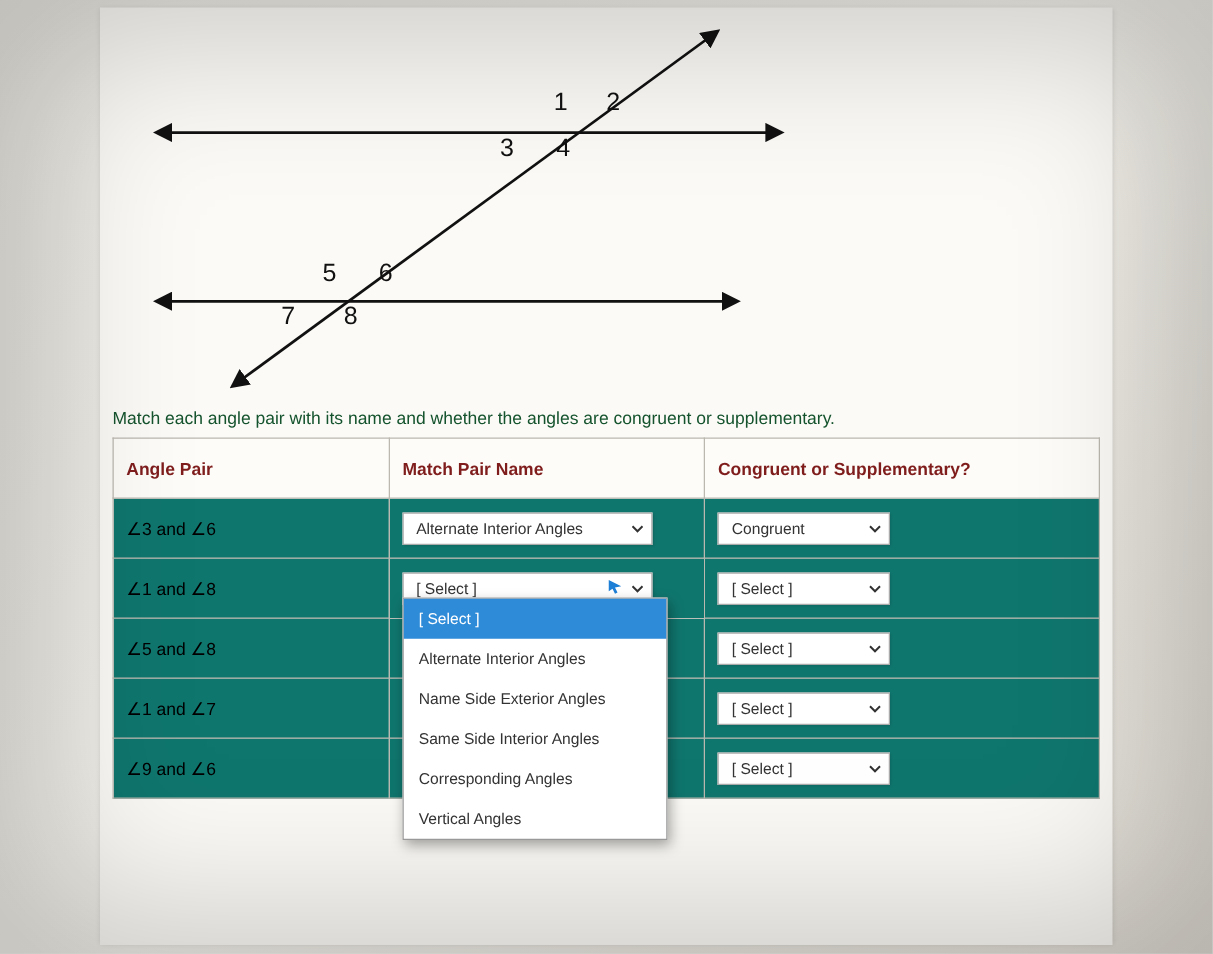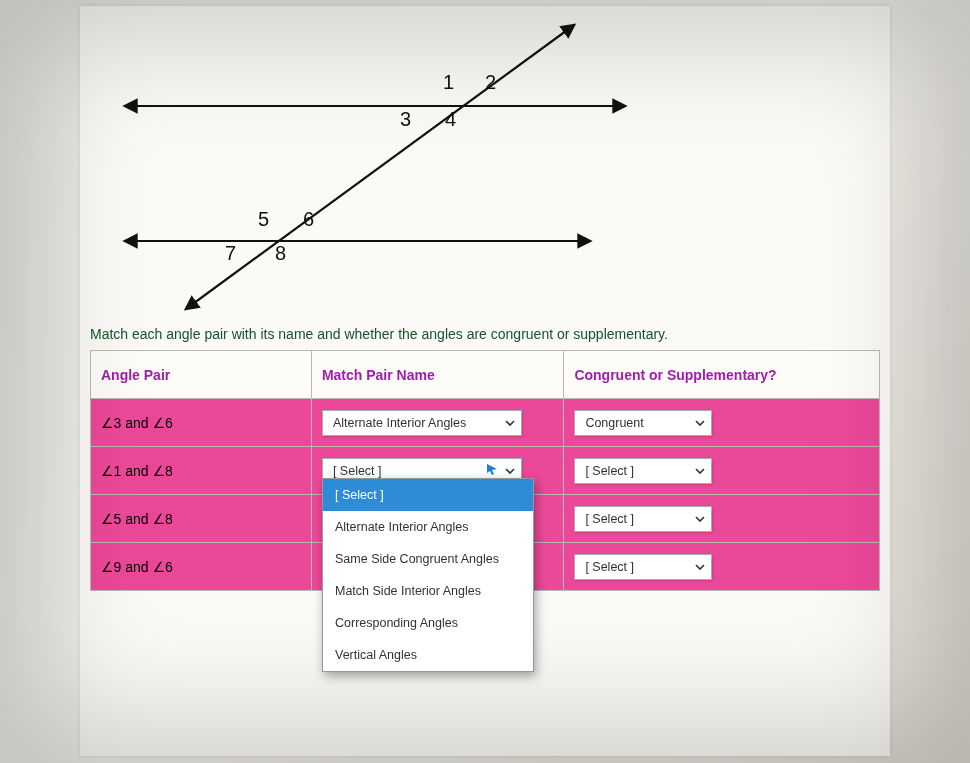--- a/index.html
+++ b/index.html
@@ -44,25 +44,25 @@
     table-layout: fixed;
     position: relative;
   }
   table.main th, table.main td {
     border: 1px solid #bbb8b0;
     padding: 8px 10px;
     text-align: left;
     font-size: 14px;
     vertical-align: middle;
     height: 48px;
-    background: #ec4899;
+    background: #0f766e;
   }
   table.main th {
     font-weight: 700;
-    color: #a21caf;
+    color: #7f1d1d;
     background: #fdfcf8;
   }
   .col-pair { width: 28%; }
   .col-name { width: 32%; }
   .col-cong { width: 40%; }
   .angle { font-size: 14px; }
   .sel {
     display: inline-flex;
     align-items: center;
     justify-content: space-between;
@@ -219,20 +219,34 @@
             <span>[ Select ]</span>
             <span class="chev">
                   <svg width="10" height="10">
                     <path d="M1 3 L5 7 L9 3" fill="none" stroke="#333" stroke-width="1.6"></path>
                   </svg>
                 </span>
           </span>
         </td>
       </tr>
 
+      <tr>
+        <td class="angle">∠1 and ∠7</td>
+        <td></td>
+        <td>
+          <span class="sel small">
+            <span>[ Select ]</span>
+            <span class="chev">
+                  <svg width="10" height="10">
+                    <path d="M1 3 L5 7 L9 3" fill="none" stroke="#333" stroke-width="1.6"></path>
+                  </svg>
+                </span>
+          </span>
+        </td>
+      </tr>
 
 
       <tr>
         <td class="angle">∠9 and ∠6</td>
         <td></td>
         <td>
           <span class="sel small">
             <span>[ Select ]</span>
             <span class="chev">
                   <svg width="10" height="10">
@@ -241,22 +255,22 @@
                 </span>
           </span>
         </td>
       </tr>
     </tbody>
   </table>
 
   <div class="dropdown" style="left:232px; top:128px;">
     <div class="opt selected">[ Select ]</div>
     <div class="opt">Alternate Interior Angles</div>
-    <div class="opt">Same Side Congruent Angles</div>
-    <div class="opt">Match Side Interior Angles</div>
+    <div class="opt">Name Side Exterior Angles</div>
+    <div class="opt">Same Side Interior Angles</div>
     <div class="opt">Corresponding Angles</div>
     <div class="opt">Vertical Angles</div>
   </div>
   </div>
 
 </div>
 
 <div class="vignette"></div>
 
 </body></html>

